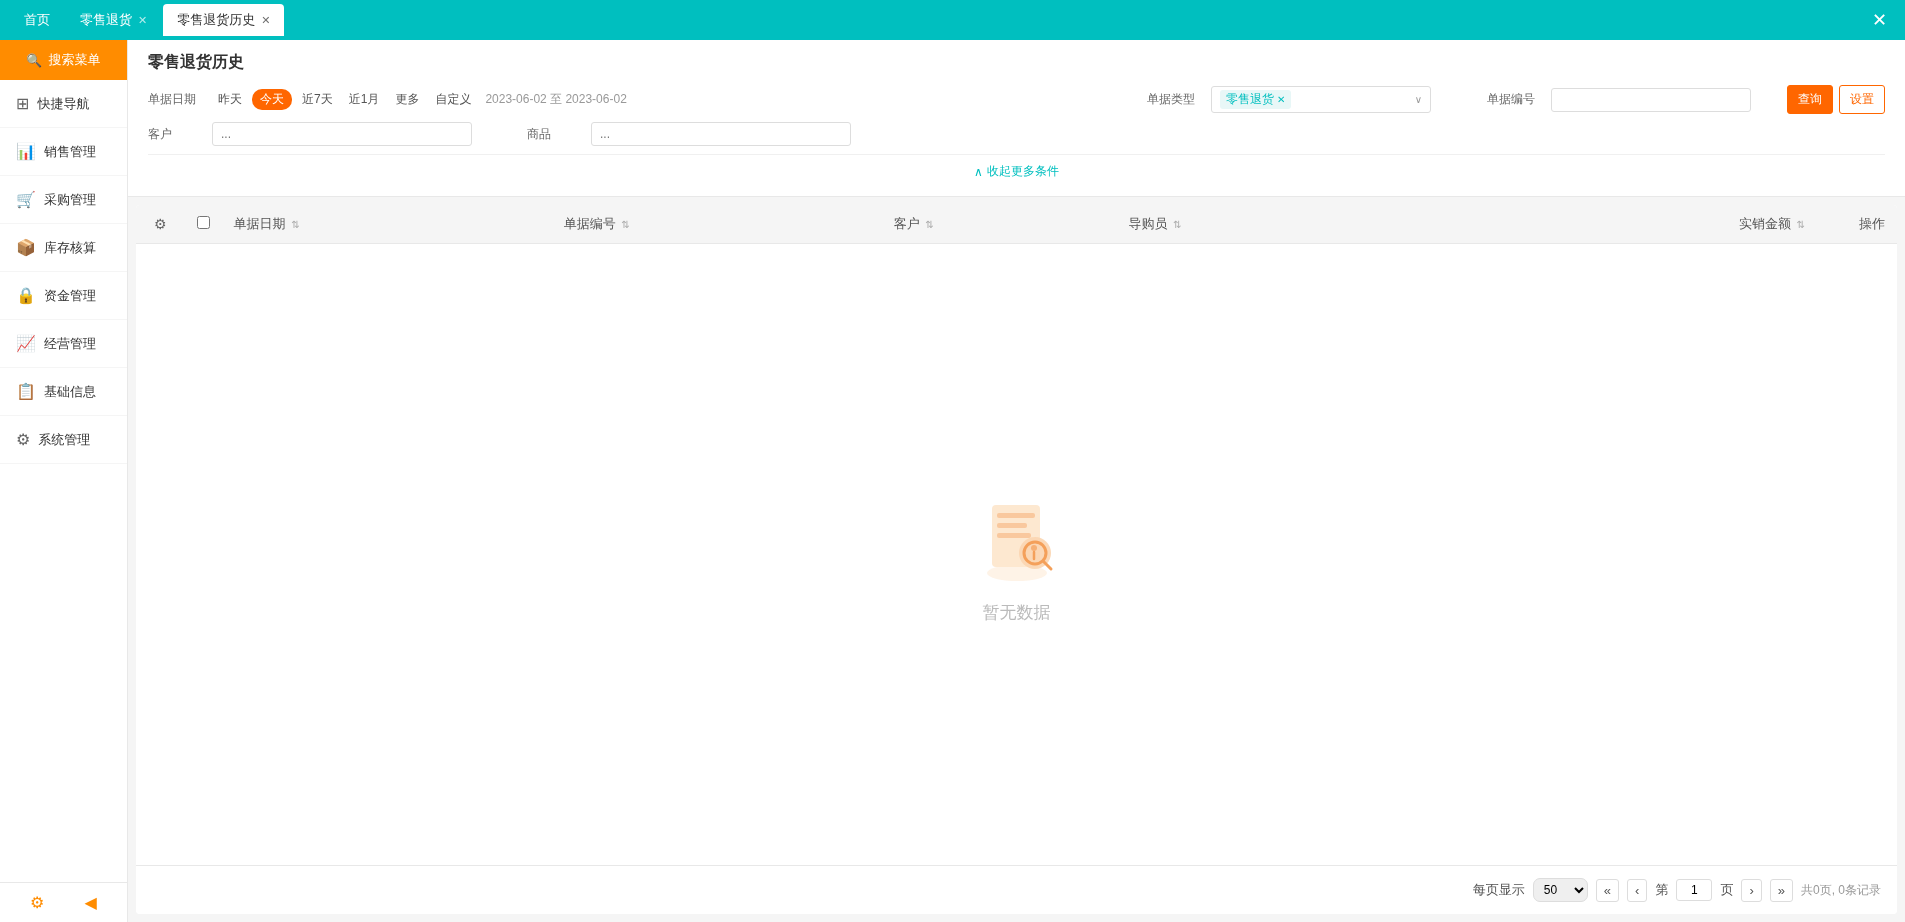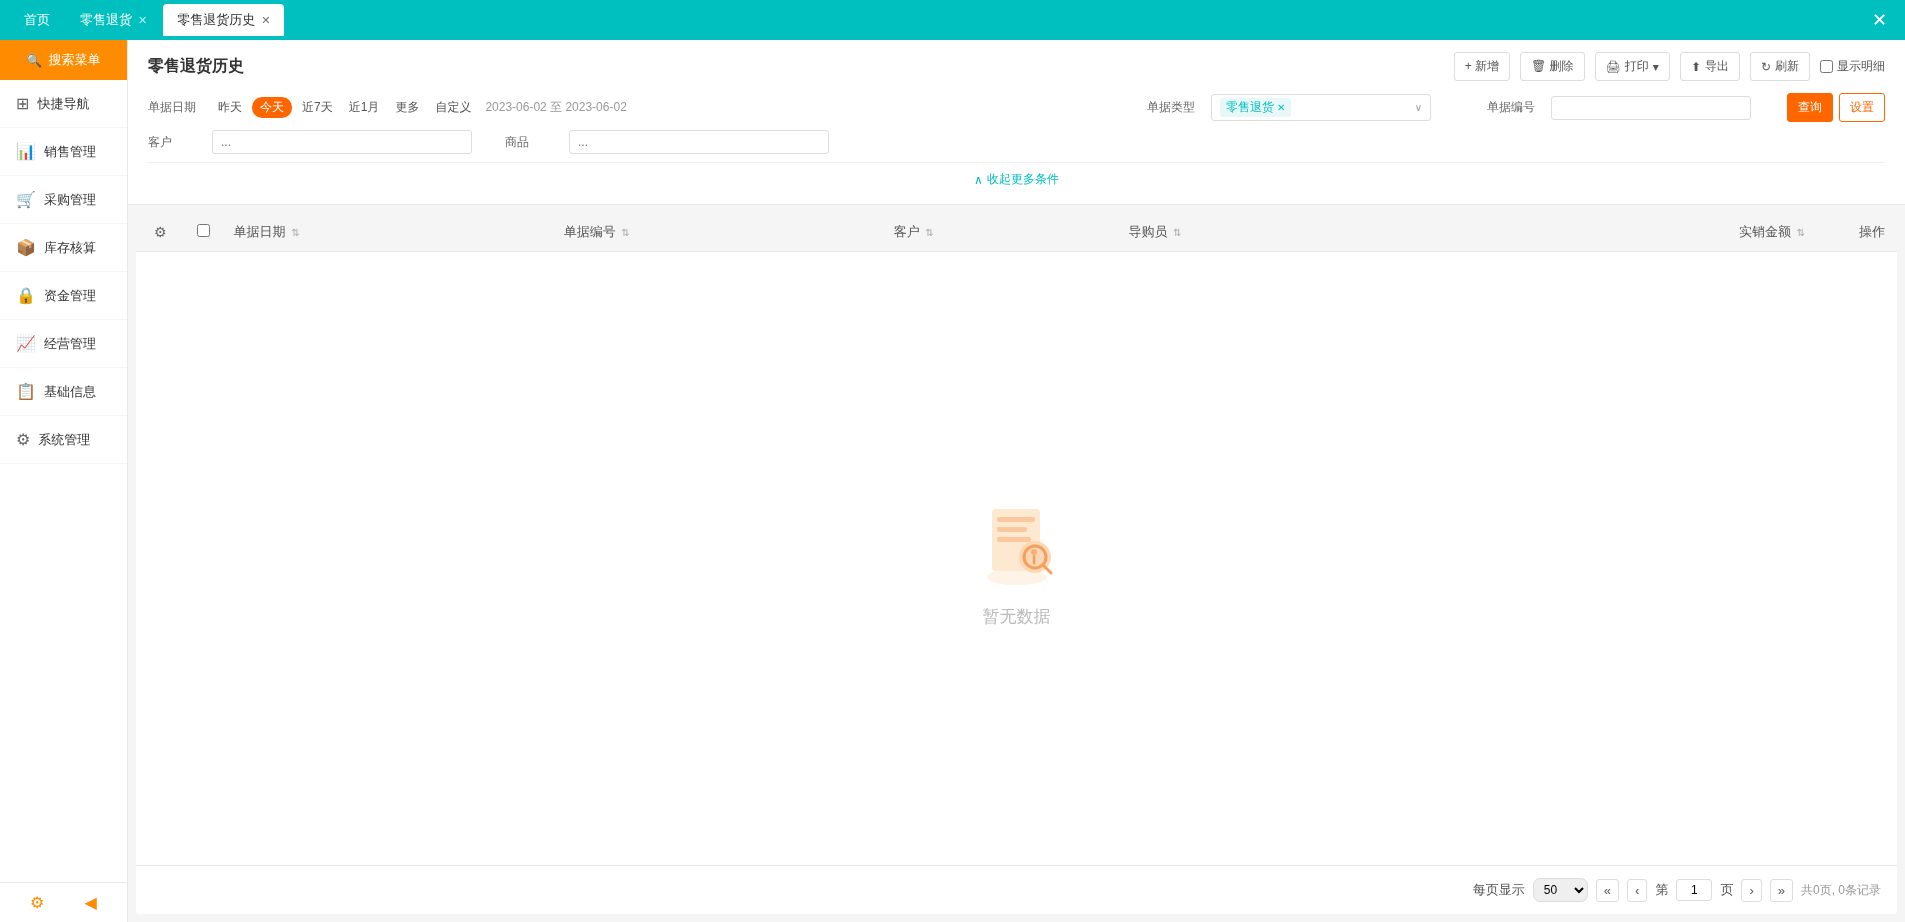--- a/index.html
+++ b/index.html
@@ -412,41 +412,20 @@
       <span class="sidebar-bottom-icon">⚙</span>
       <span class="sidebar-bottom-icon">◀</span>
     </div>
   </div>
 
   <div class="content">
 
     <div class="page-header">
       <div class="page-title-row">
         <span class="page-title">零售退货历史</span>
-        <div class="toolbar-actions">
-          <button class="toolbar-btn">+ 新增</button>
-          <button class="toolbar-btn">🗑 删除</button>
-          <button class="toolbar-btn">
-            <span>🖨</span>
-            <span>打印</span>
-            <span>▾</span>
-          </button>
-          <button class="toolbar-btn">
-            <span>⬆</span>
-            <span>导出</span>
-          </button>
-          <button class="toolbar-btn">
-            <span>↻</span>
-            <span>刷新</span>
-          </button>
-          <div class="display-detail">
-            <input type="checkbox" style="">
-            <span>显示明细</span>
-          </div>
-        </div>
       </div>
 
       <div class="filter-area" style="padding: 0;">
         <div class="filter-row">
 
           <div class="filter-group">
             <span class="filter-label">单据日期</span>
             <div class="date-shortcuts">
               <button class="date-btn">昨天</button>
               <button class="date-btn active">今天</button>
@@ -479,21 +458,21 @@
             <button class="toolbar-btn" style="color: #ff6600; border-color: #ff6600;">设置</button>
           </div>
         </div>
         <div class="filter-row">
 
           <div class="filter-group">
             <span class="filter-label">客户</span>
             <input class="filter-input" type="text" placeholder="..." style="min-width: 260px;">
           </div>
 
-          <div class="filter-group" style="margin-left: 17px;">
+          <div class="filter-group" style="margin-left: 39px;">
             <span class="filter-label">商品</span>
             <input class="filter-input" type="text" placeholder="..." style="min-width: 260px;">
           </div>
         </div>
         <div class="filter-more-row">
           <button class="collapse-btn">
             <span>∧</span>
             <span>收起更多条件</span>
           </button>
         </div>

